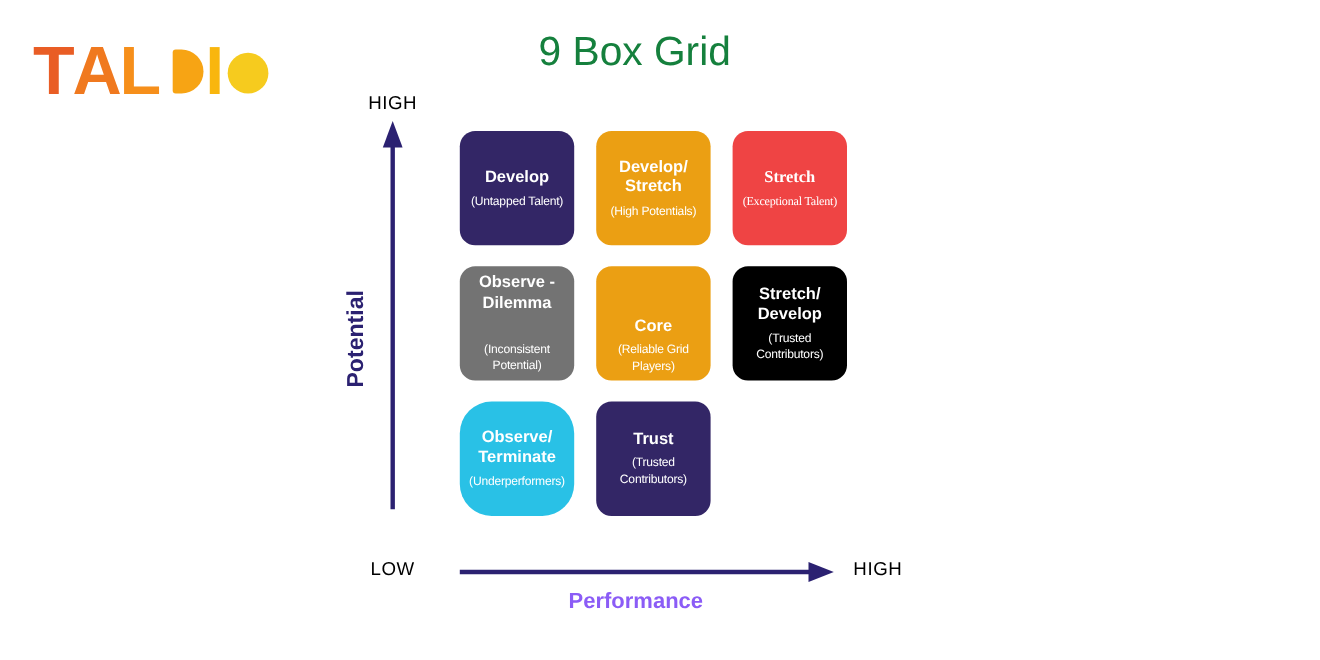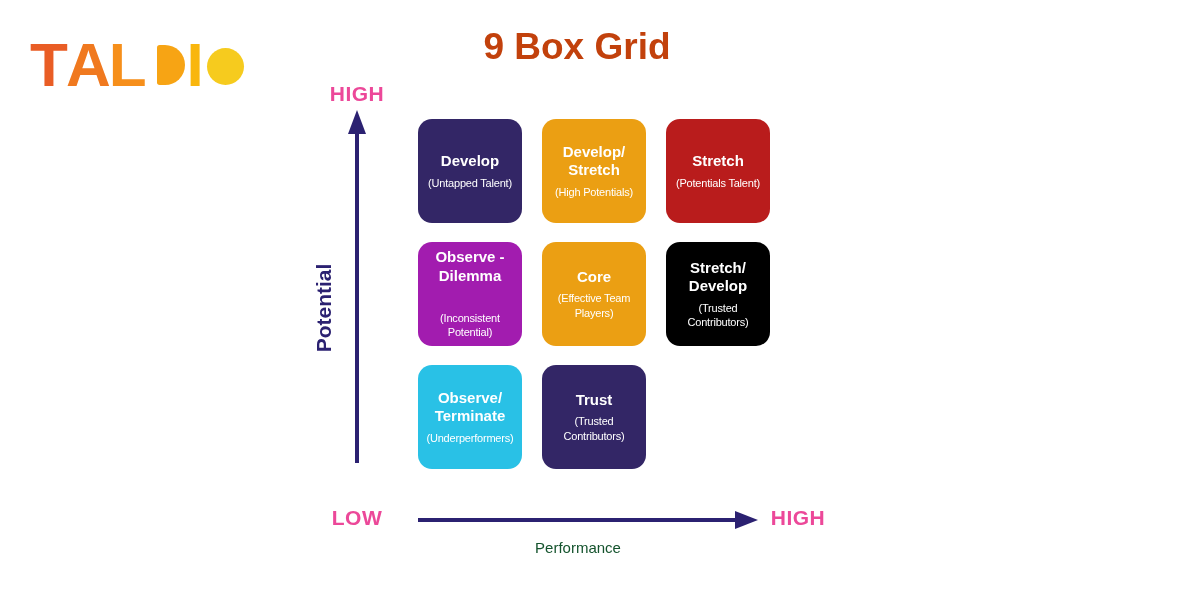--- a/index.html
+++ b/index.html
@@ -11,40 +11,40 @@
 
   
   .logo { position:absolute; left:30px; top:32px; height:64px; display:flex; align-items:flex-end; }
   .logo .ch { font-weight:800; font-size:62px; line-height:1; letter-spacing:-2px; display:inline-block; }
   .logo .d-shape { width:28px; height:40px; border-radius:3px 22px 22px 3px; margin:0 2px 11px 12px; }
   .logo .o-shape { width:37px; height:37px; border-radius:50%; margin:0 0 11px 5px; }
 
   
   .page-title {
     position:absolute; left:577px; top:26px; transform:translateX(-50%);
-    font-size:37px; font-weight:700; color:#c2410c; white-space:nowrap;
+    font-size:37px; font-weight:400; color:#15803d; white-space:nowrap;
   }
 
   
   .axes-svg { position:absolute; left:0; top:0; pointer-events:none; }
   .axis-label {
     position:absolute; transform:translate(-50%,-50%);
-    font-size:21px; font-weight:700; color:#ec4899; letter-spacing:0.5px; white-space:nowrap;
+    font-size:17px; font-weight:400; color:#000000; letter-spacing:0.5px; white-space:nowrap;
   }
   .y-high { left:357px; top:94px; }
   .x-low  { left:357px; top:518px; }
   .x-high { left:798px; top:518px; }
   .y-title {
     position:absolute; left:324px; top:308px;
     transform:translate(-50%,-50%) rotate(-90deg);
     font-size:21px; font-weight:700; color:#2B2171; white-space:nowrap;
   }
   .x-title {
     position:absolute; left:578px; top:547px; transform:translate(-50%,-50%);
-    font-size:15px; font-weight:400; color:#14532d; white-space:nowrap;
+    font-size:20px; font-weight:700; color:#8b5cf6; white-space:nowrap;
   }
 
   
   .grid {
     position:absolute; left:418px; top:119px;
     display:grid; grid-template-columns:repeat(3,104px); grid-template-rows:repeat(3,104px);
     gap:19px 20px;
   }
   .cell {
     border-radius:14px; color:#ffffff; display:flex; flex-direction:column;
@@ -84,37 +84,37 @@
 
   <div class="grid">
       <div class="cell" style="background: rgb(51, 38, 102);">
         <div class="cell-title">Develop</div>
         <div class="cell-subtitle">(Untapped Talent)</div>
       </div>
       <div class="cell" style="background: rgb(235, 159, 19);">
         <div class="cell-title">Develop/ Stretch</div>
         <div class="cell-subtitle">(High Potentials)</div>
       </div>
-      <div class="cell" style="background: #b91c1c;">
+      <div class="cell" style="background: #ef4444; font-family: Liberation Serif, serif;">
         <div class="cell-title">Stretch</div>
-        <div class="cell-subtitle">(Potentials Talent)</div>
+        <div class="cell-subtitle">(Exceptional Talent)</div>
       </div>
-      <div class="cell" style="background: #a21caf; gap: 21px;">
+      <div class="cell" style="background: #737373; gap: 21px;">
         <div class="cell-title">Observe - Dilemma</div>
         <div class="cell-subtitle">(Inconsistent Potential)</div>
       </div>
-      <div class="cell" style="background: rgb(235, 159, 19);">
+      <div class="cell" style="background: rgb(235, 159, 19); justify-content: flex-end;">
         <div class="cell-title">Core</div>
-        <div class="cell-subtitle">(Effective Team Players)</div>
+        <div class="cell-subtitle">(Reliable Grid Players)</div>
       </div>
       <div class="cell" style="background: #000000;">
         <div class="cell-title">Stretch/ Develop</div>
         <div class="cell-subtitle">(Trusted Contributors)</div>
       </div>
-      <div class="cell" style="background: rgb(41, 193, 230);">
+      <div class="cell" style="background: rgb(41, 193, 230); border-radius: 29px;">
         <div class="cell-title">Observe/ Terminate</div>
         <div class="cell-subtitle">(Underperformers)</div>
       </div>
       <div class="cell" style="background: rgb(51, 38, 102);">
         <div class="cell-title">Trust</div>
         <div class="cell-subtitle">(Trusted Contributors)</div>
       </div>
     </div>
 
 </div>

